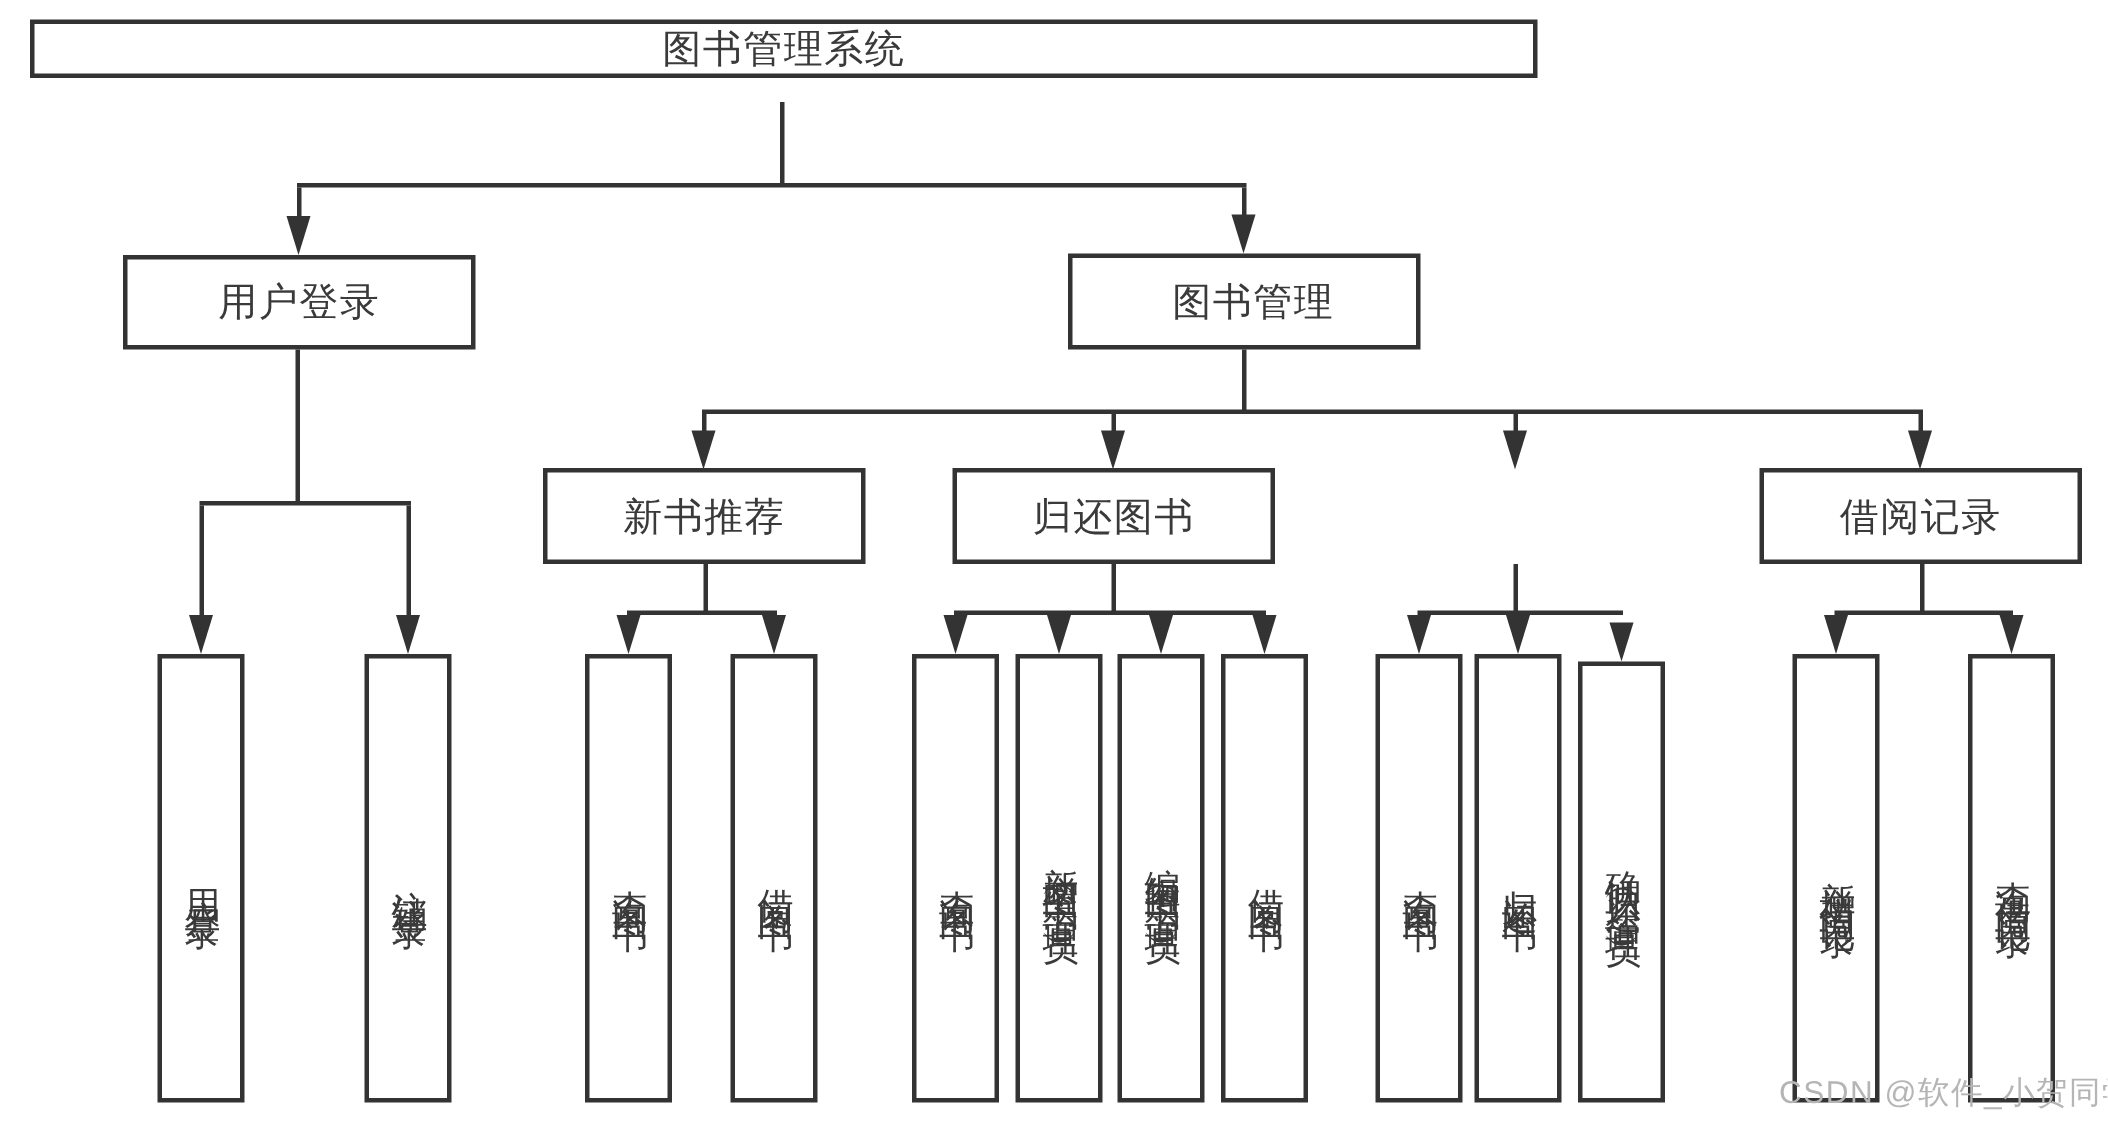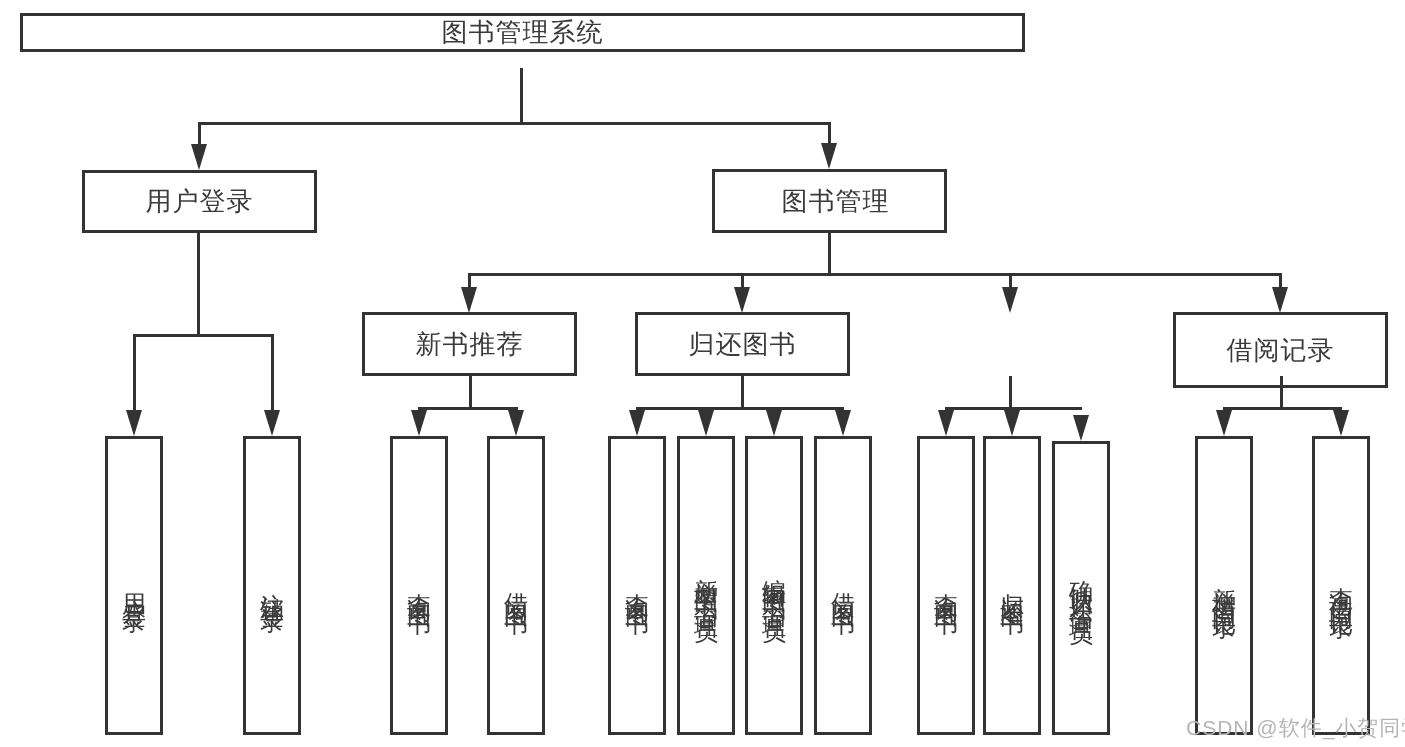--- a/index.html
+++ b/index.html
@@ -92,21 +92,21 @@
   <div class="arrow" style="left:1002px; top:287px;"></div>
   <div class="vline" style="left:1279px; top:276px; height:12px;"></div>
   <div class="arrow" style="left:1272px; top:287px;"></div>
 
   <div class="box" style="left:362px; top:312px; width:215px; height:64px;">
     <span class="hlabel">新书推荐</span>
   </div>
   <div class="box" style="left:635px; top:312px; width:215px; height:64px;">
     <span class="hlabel">归还图书</span>
   </div>
-  <div class="box" style="left:1173px; top:312px; width:215px; height:76px;">
+  <div class="box" style="left:1173px; top:312px; width:215px; height:64px;">
     <span class="hlabel">借阅记录</span>
   </div>
 
   <div class="vline" style="left:197px; top:233px; height:103px;"></div>
   <div class="hline" style="left:133px; top:334px; width:141px;"></div>
   <div class="vline" style="left:133px; top:337px; height:73px;"></div>
   <div class="arrow" style="left:126px; top:410px;"></div>
   <div class="vline" style="left:271px; top:337px; height:73px;"></div>
   <div class="arrow" style="left:264px; top:410px;"></div>
 

